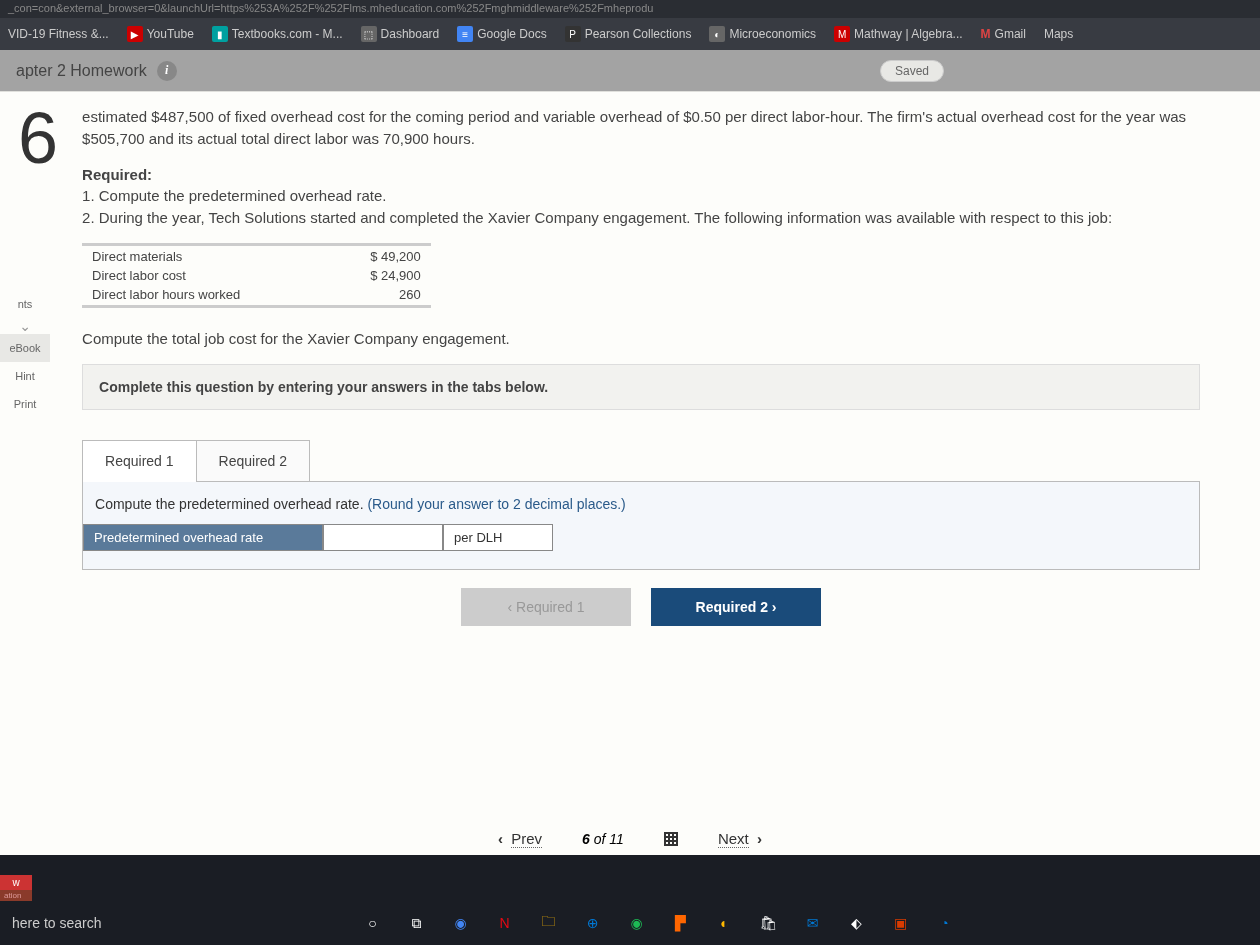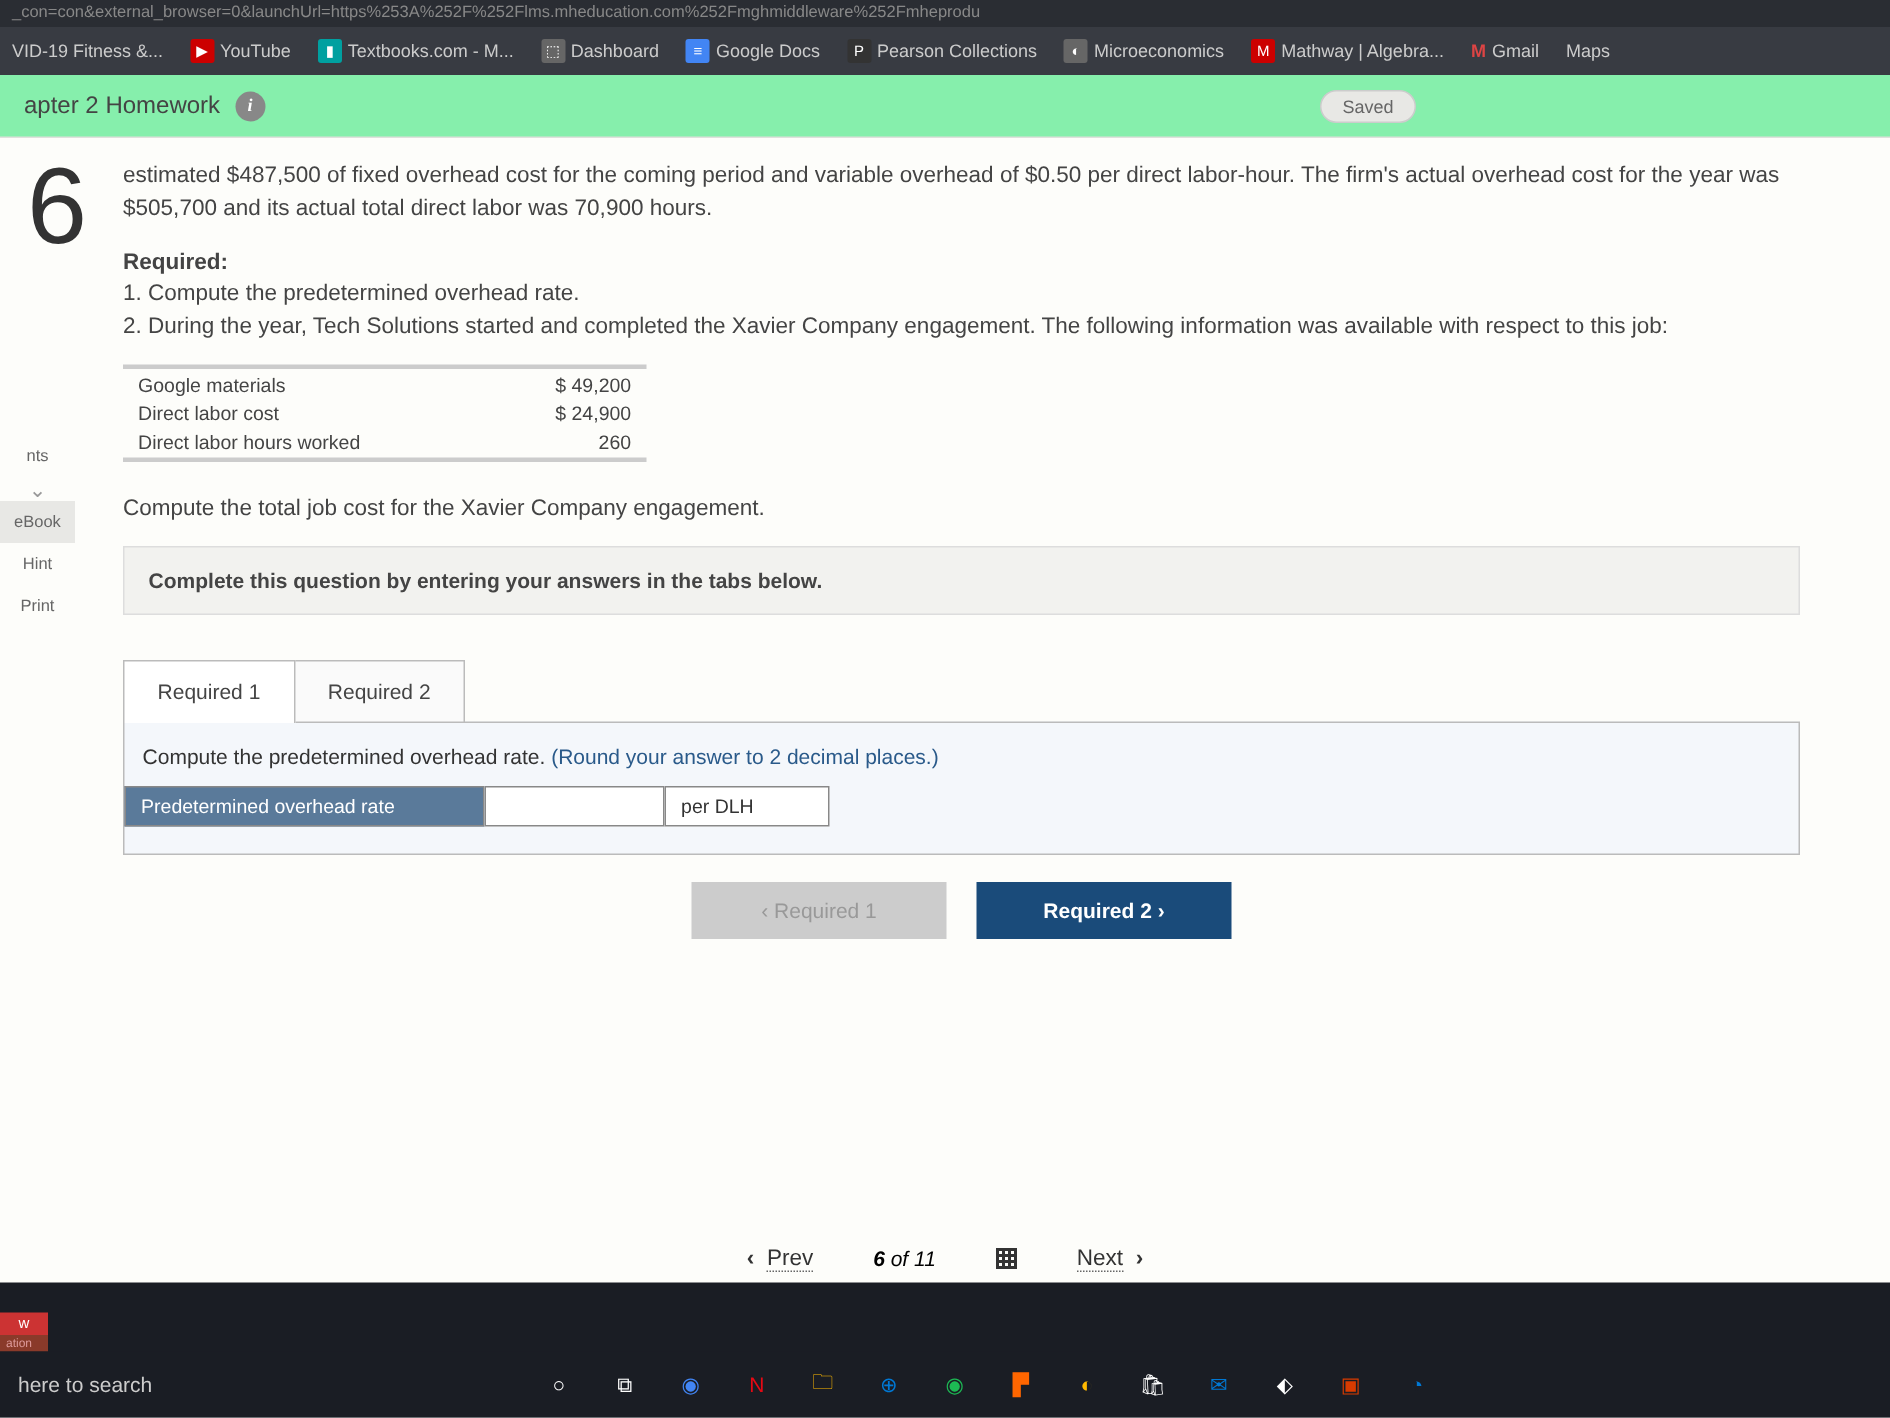--- a/index.html
+++ b/index.html
@@ -9,21 +9,21 @@
 
 .bookmarks { background: #383b42; display: flex; align-items: center; padding: 4px 8px; gap: 18px; height: 32px; }
 .bookmarks a { color: #ccc; font-size: 12px; text-decoration: none; display: flex; align-items: center; gap: 4px; }
 .bm-icon { width: 16px; height: 16px; display: inline-flex; align-items: center; justify-content: center; font-size: 10px; border-radius: 2px; }
 .bm-red { background: #cc0000; color: white; }
 .bm-blue { background: #4285f4; color: white; }
 .bm-teal { background: #00a0a0; color: white; }
 .bm-dark { background: #333; color: white; }
 .bm-gray { background: #666; color: white; }
 
-.header { background: #86efac; display: flex; align-items: center; padding: 10px 16px; height: 42px; border-bottom: 1px solid #e0e0dc; }
+.header { background: #a3a3a3; display: flex; align-items: center; padding: 10px 16px; height: 42px; border-bottom: 1px solid #e0e0dc; }
 .header-title { color: #444; font-size: 16px; margin-right: 10px; }
 .info-badge { width: 20px; height: 20px; border-radius: 50%; background: #888; color: white; display: inline-flex; align-items: center; justify-content: center; font-size: 12px; font-style: italic; font-weight: bold; font-family: Georgia, serif; }
 .saved-pill { margin-left: auto; margin-right: 300px; background: #e8e8e5; border: 1px solid #ccc; border-radius: 12px; padding: 3px 14px; font-size: 12px; color: #666; }
 
 .content { background: #fdfdfa; display: flex; height: 740px; }
 .qnum { font-size: 72px; color: #333; padding: 10px 24px 0 18px; line-height: 1; }
 .sidebar { position: absolute; left: 0; top: 290px; width: 50px; }
 .sidebar-item { color: #666; font-size: 11px; text-align: center; padding: 8px 4px; }
 .sidebar-item.sel { background: #e8e8e5; }
 
@@ -137,21 +137,21 @@
     <div class="prose">estimated $487,500 of fixed overhead cost for the coming period and variable overhead of $0.50 per direct labor-hour. The firm's actual overhead cost for the year was $505,700 and its actual total direct labor was 70,900 hours.</div>
     <div class="prose">
       <b>Required:</b><br>
       <span>1. Compute the predetermined overhead rate.</span><br>
       <span>2. During the year, Tech Solutions started and completed the Xavier Company engagement. The following information was available with respect to this job:</span>
     </div>
 
     <table class="data-table">
       <tbody>
           <tr>
-            <td>Google materials</td>
+            <td>Direct materials</td>
             <td class="amt">$ 49,200</td>
           </tr>
       <tr>
             <td>Direct labor cost</td>
             <td class="amt">$ 24,900</td>
           </tr>
       <tr>
             <td>Direct labor hours worked</td>
             <td class="amt">260</td>
           </tr>

